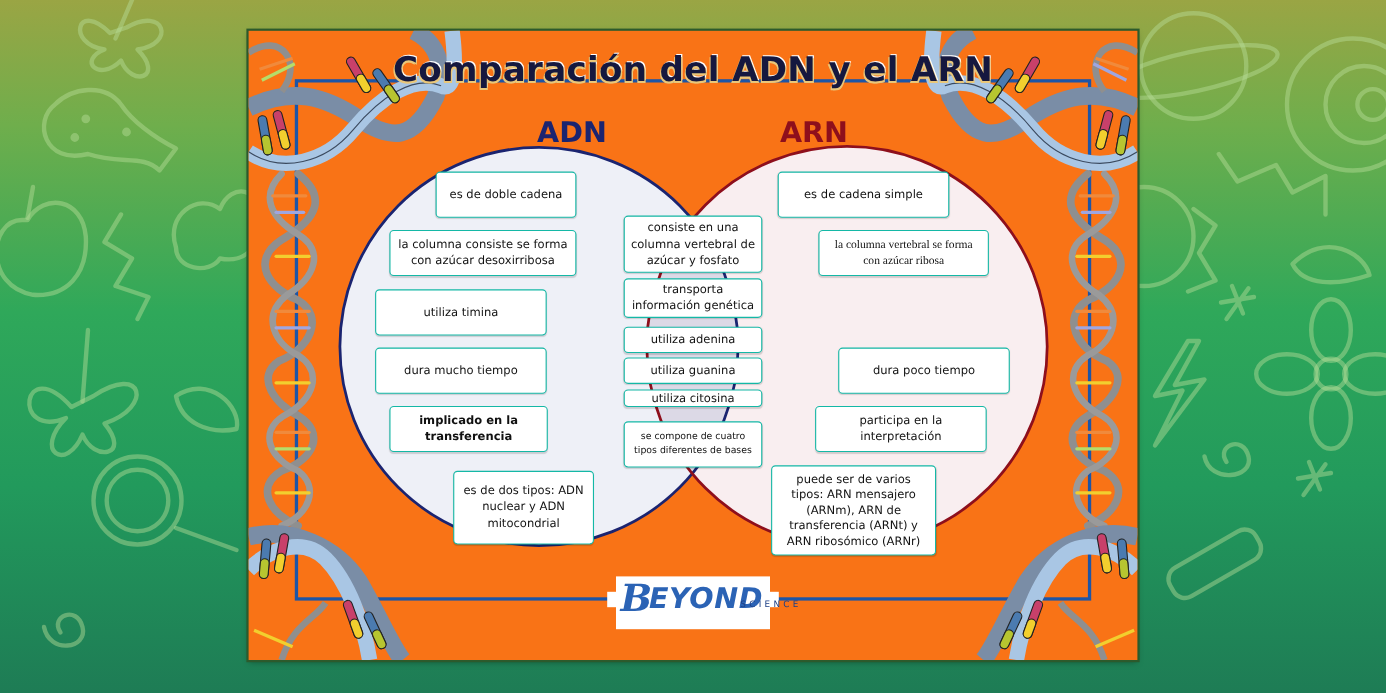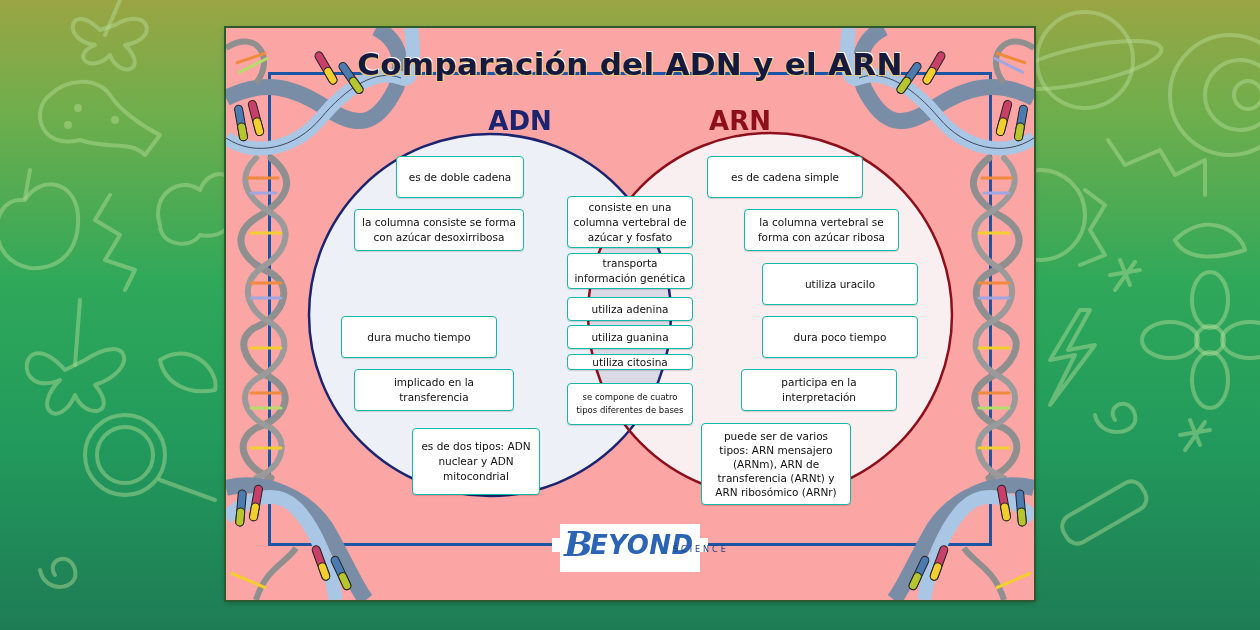--- a/index.html
+++ b/index.html
@@ -4,21 +4,21 @@
 <style>
   html, body { margin:0; padding:0; }
   body {
     width:1260px; height:630px; overflow:hidden; position:relative;
     background: linear-gradient(180deg, #9aa544 0%, #6fae4c 18%, #2fa85a 45%, #229a5c 70%, #1e7c55 100%);
     font-family: "DejaVu Sans", sans-serif;
   }
   .bg-doodles { position:absolute; inset:0; }
   .poster {
     position:absolute; left:226px; top:28px; width:808px; height:572px;
-    background:#fca5a5;
+    background:#f97316;
     box-shadow: 0 0 0 2px #2c5a2c, 0 2px 6px rgba(0,0,0,0.35);
   }
   .frame {
     position:absolute; left:42px; top:44px; width:724px; height:474px;
     border:3px solid #1d55a6; box-sizing:border-box;
   }
   .frame-gap {
     position:absolute; background:#fff;
   }
   .title {
@@ -159,34 +159,34 @@
     <circle cx="544" cy="287" r="182" fill="#dcd9e6" clip-path="url(#clipL)"></circle>
     <circle cx="264" cy="287" r="181" fill="none" stroke="#1b2470" stroke-width="2.5"></circle>
     <circle cx="544" cy="287" r="182" fill="none" stroke="#8e0f1c" stroke-width="2.5"></circle>
   </svg>
 
   <div class="set-label" style="left:244px; top:78px; width:100px; color:#1b2470;">ADN</div>
   <div class="set-label" style="left:464px; top:78px; width:100px; color:#8e0f1c;">ARN</div>
 
   <div class="box" style="left:170px; top:128px; width:128px; height:42px;">es de doble cadena</div>
   <div class="box" style="left:128px; top:181px; width:170px; height:42px;">la columna consiste se forma con azúcar desoxirribosa</div>
+  <div class="box" style="left:115px; top:235px; width:156px; height:42px;">utiliza timina</div>
   <div class="box" style="left:115px; top:288px; width:156px; height:42px;">dura mucho tiempo</div>
-  <div class="box" style="left:128px; top:341px; width:160px; height:42px;">implicado en la transferencia</div>
+  <div class="box" style="left:128px; top:341px; width:144px; height:42px;font-weight:bold;">implicado en la transferencia</div>
   <div class="box" style="left:186px; top:400px; width:128px; height:67px;">es de dos tipos: ADN nuclear y ADN mitocondrial</div>
 
   <div class="box" style="left:341px; top:168px; width:126px; height:52px; padding:2px 3px;">consiste en una columna vertebral de azúcar y fosfato</div>
   <div class="box" style="left:341px; top:225px; width:126px; height:36px;">transporta información genética</div>
   <div class="box" style="left:341px; top:269px; width:126px; height:24px;text-align:right;">utiliza adenina</div>
   <div class="box" style="left:341px; top:297px; width:126px; height:24px;">utiliza guanina</div>
   <div class="box" style="left:341px; top:326px; width:126px; height:16px;">utiliza citosina</div>
   <div class="box sm" style="left:341px; top:355px; width:126px; height:42px;">se compone de cuatro tipos diferentes de bases</div>
 
   <div class="box" style="left:481px; top:128px; width:156px; height:42px;">es de cadena simple</div>
-  <div class="box" style="left:518px; top:181px; width:155px; height:42px;">la columna vertebral se forma con azúcar ribosa</div>
-  <div class="box" style="left:536px; top:235px; width:156px; height:42px;">utiliza uracilo</div>
+  <div class="box" style="left:518px; top:181px; width:155px; height:42px;font-family:Liberation Serif, serif;">la columna vertebral se forma con azúcar ribosa</div>
   <div class="box" style="left:536px; top:288px; width:156px; height:42px;">dura poco tiempo</div>
   <div class="box" style="left:515px; top:341px; width:156px; height:42px;">participa en la interpretación</div>
   <div class="box" style="left:475px; top:395px; width:150px; height:82px; line-height:14px;">puede ser de varios tipos: ARN mensajero (ARNm), ARN de transferencia (ARNt) y ARN ribosómico (ARNr)</div>
 
   <div class="logo">
     <span class="logo-b">B</span>
     <span class="logo-rest">EYOND</span>
     <span class="logo-sub">SCIENCE</span>
   </div>
 

